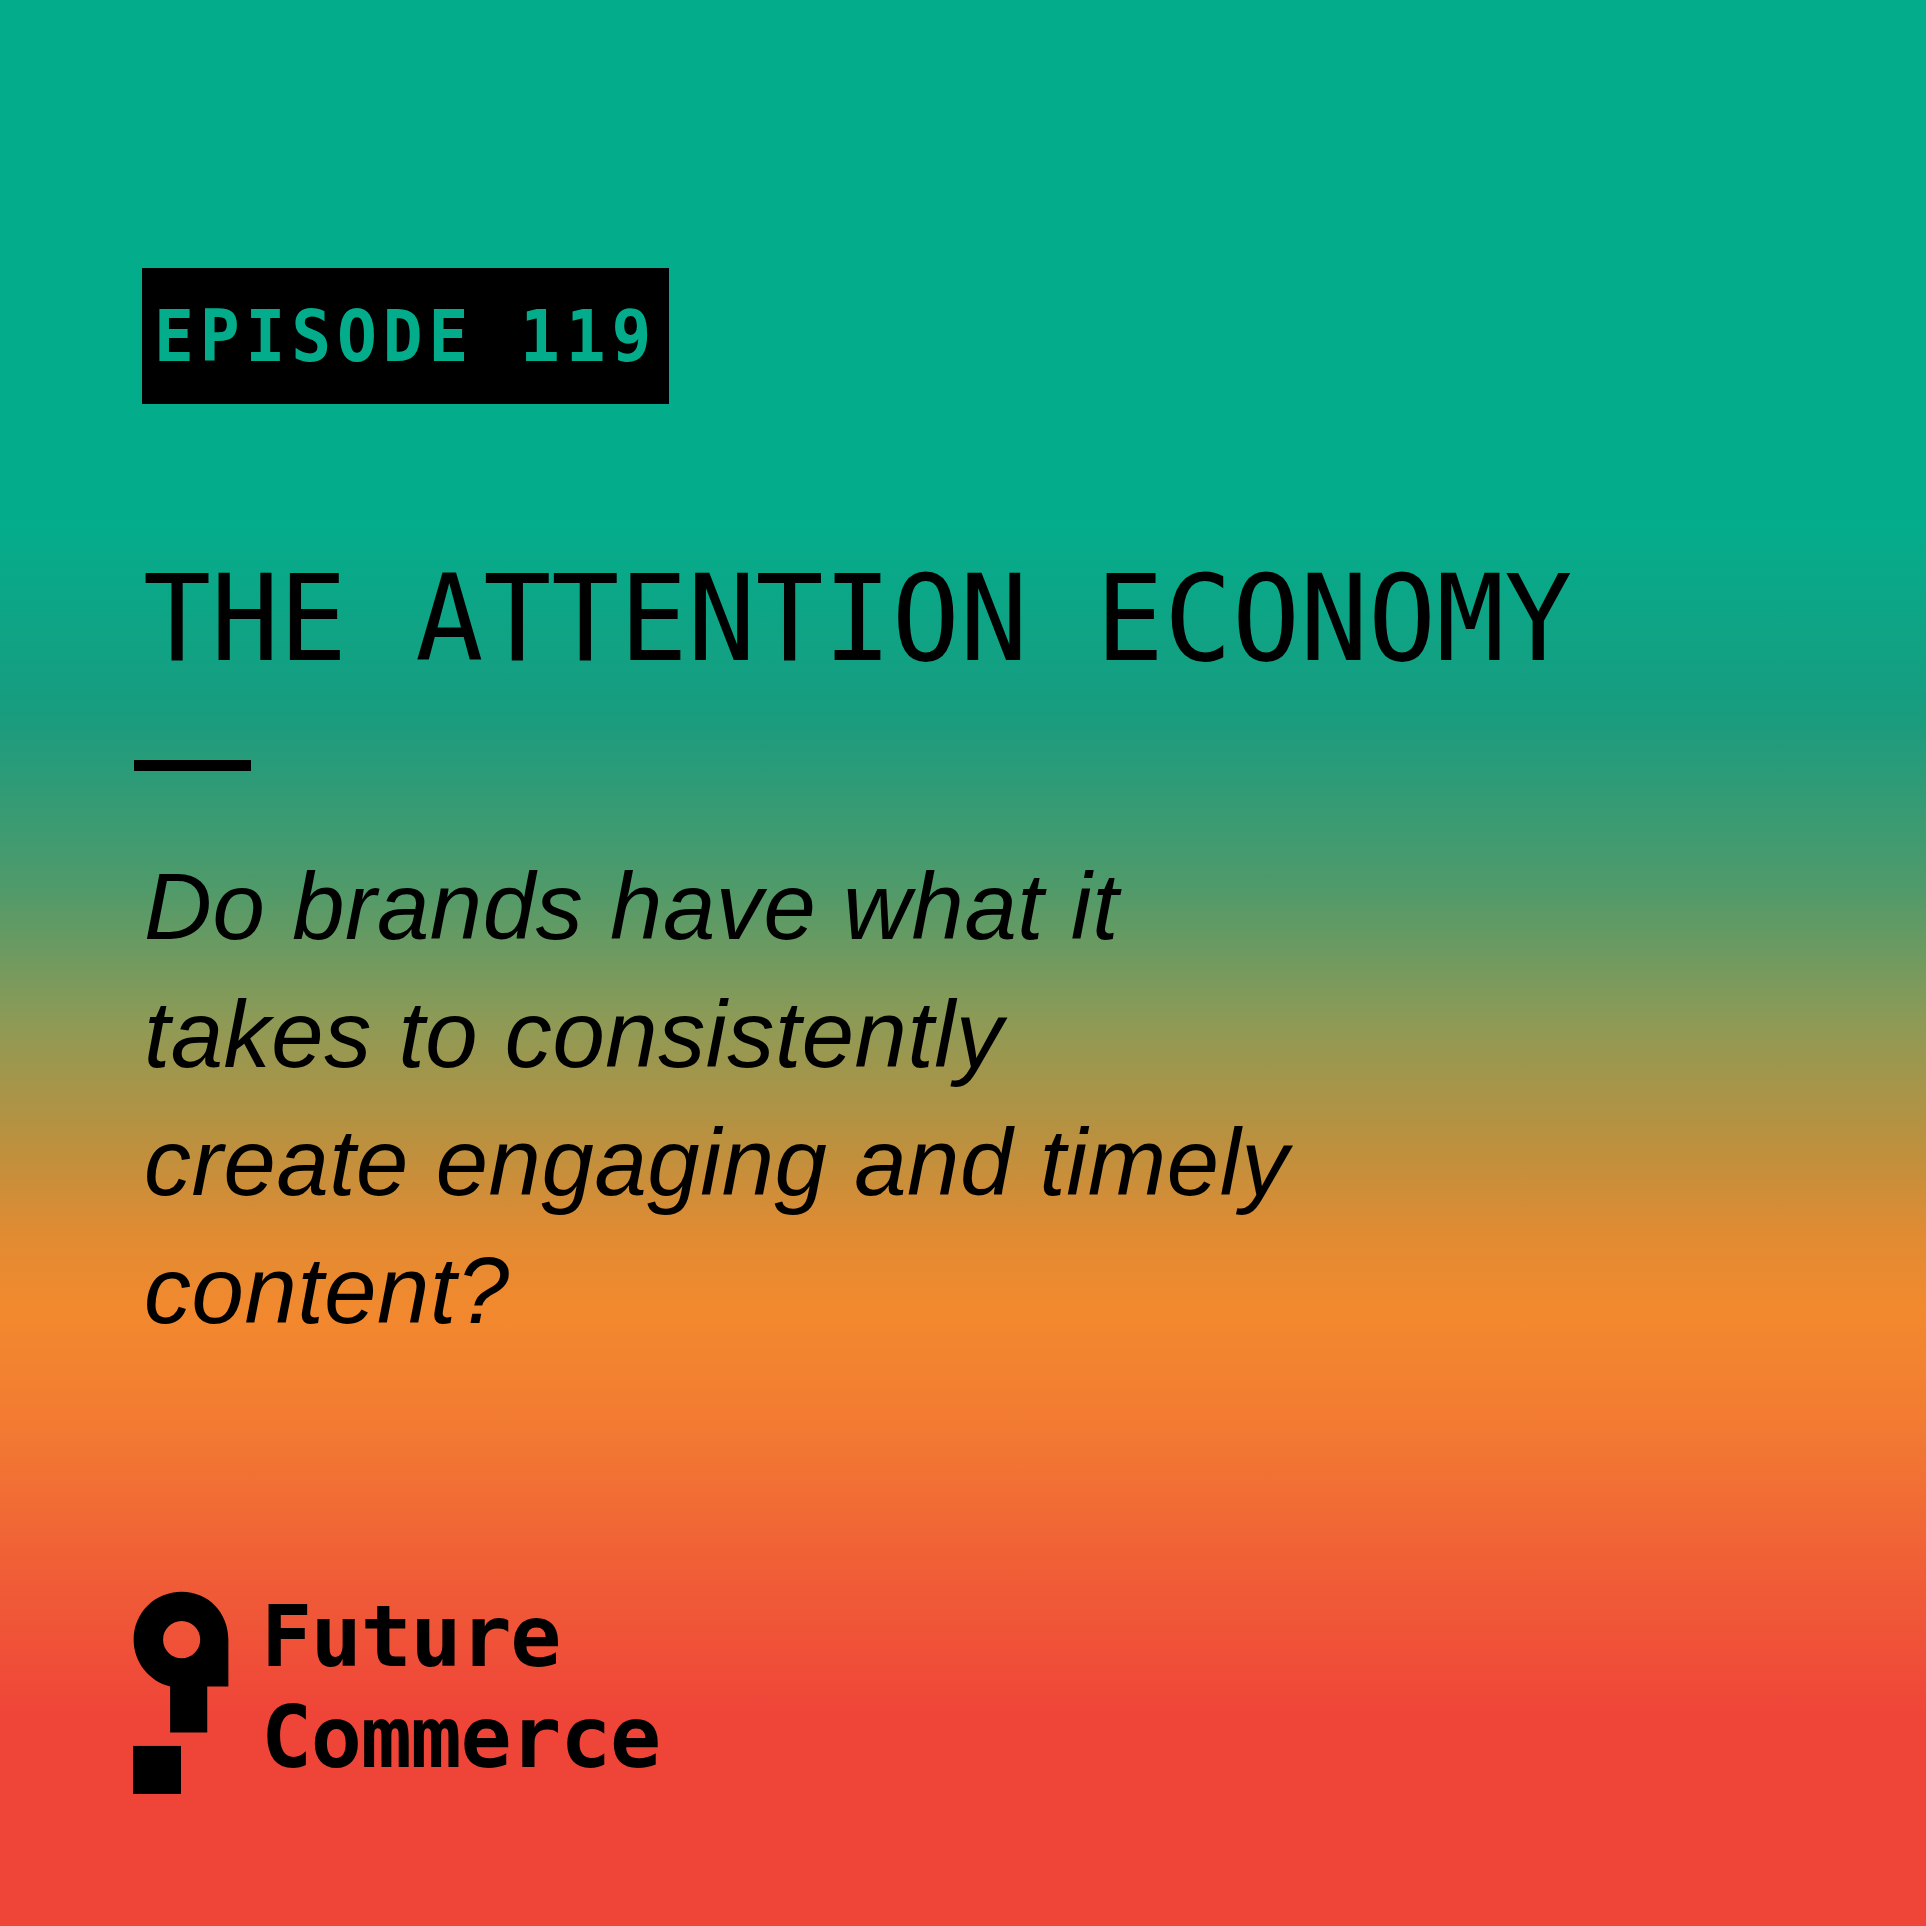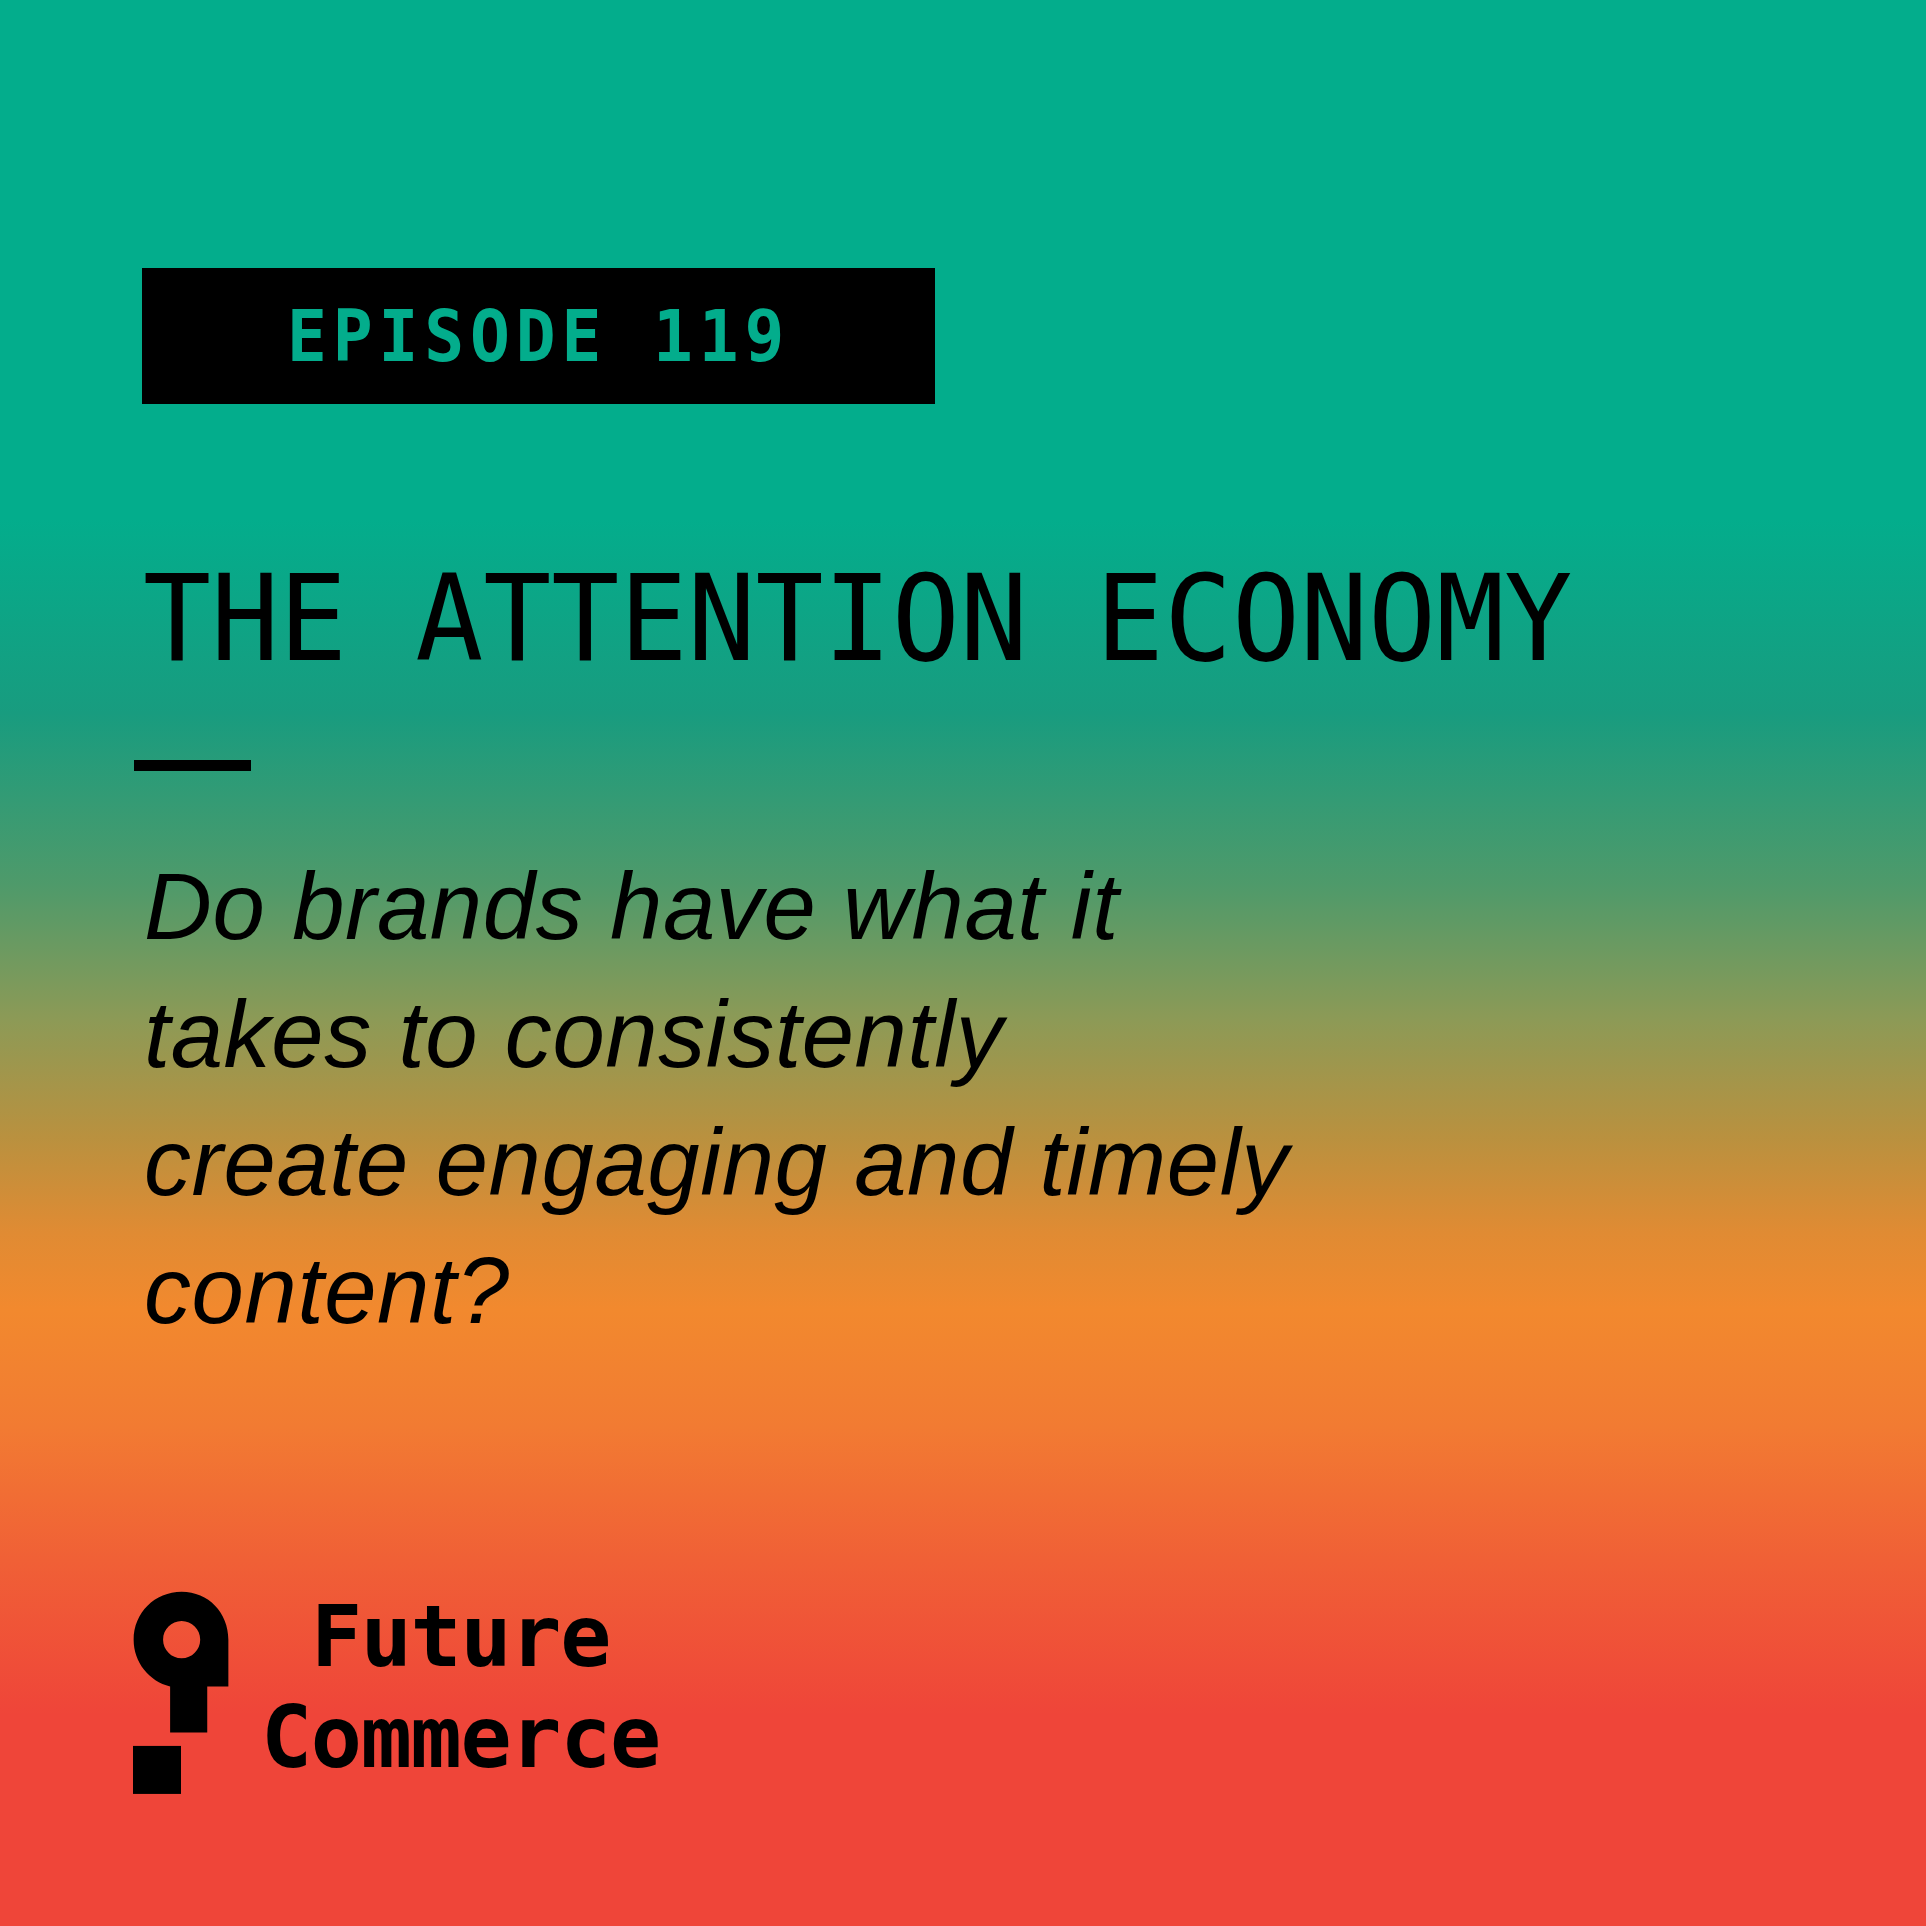--- a/index.html
+++ b/index.html
@@ -29,21 +29,21 @@
       #ef4539 100%
     );
     font-family: "DejaVu Sans Mono", "Liberation Mono", monospace;
   }
 
   
   .episode-badge {
     position: absolute;
     left: 142px;
     top: 268px;
-    width: 793px;
+    width: 527px;
     height: 136px;
     background: #000000;
     display: flex;
     align-items: center;
     justify-content: center;
   }
   .episode-badge-label {
     color: #03ad8c;
     font-family: "DejaVu Sans Mono", "Liberation Mono", monospace;
     font-weight: 700;
@@ -120,21 +120,20 @@
     color: #000000;
     font-family: "DejaVu Sans Mono", "Liberation Mono", monospace;
     font-weight: 700;
     font-size: 85px;
     line-height: 101px;
     letter-spacing: -1.3px;
   }
   .brand-wordmark span {
     display: block;
     white-space: nowrap;
-    text-align: center;
   }
 </style>
 </head>
 <body>
 
 <div id="cover">
 
   <div class="episode-badge">
     <span class="episode-badge-label">EPISODE 119</span>
   </div>

